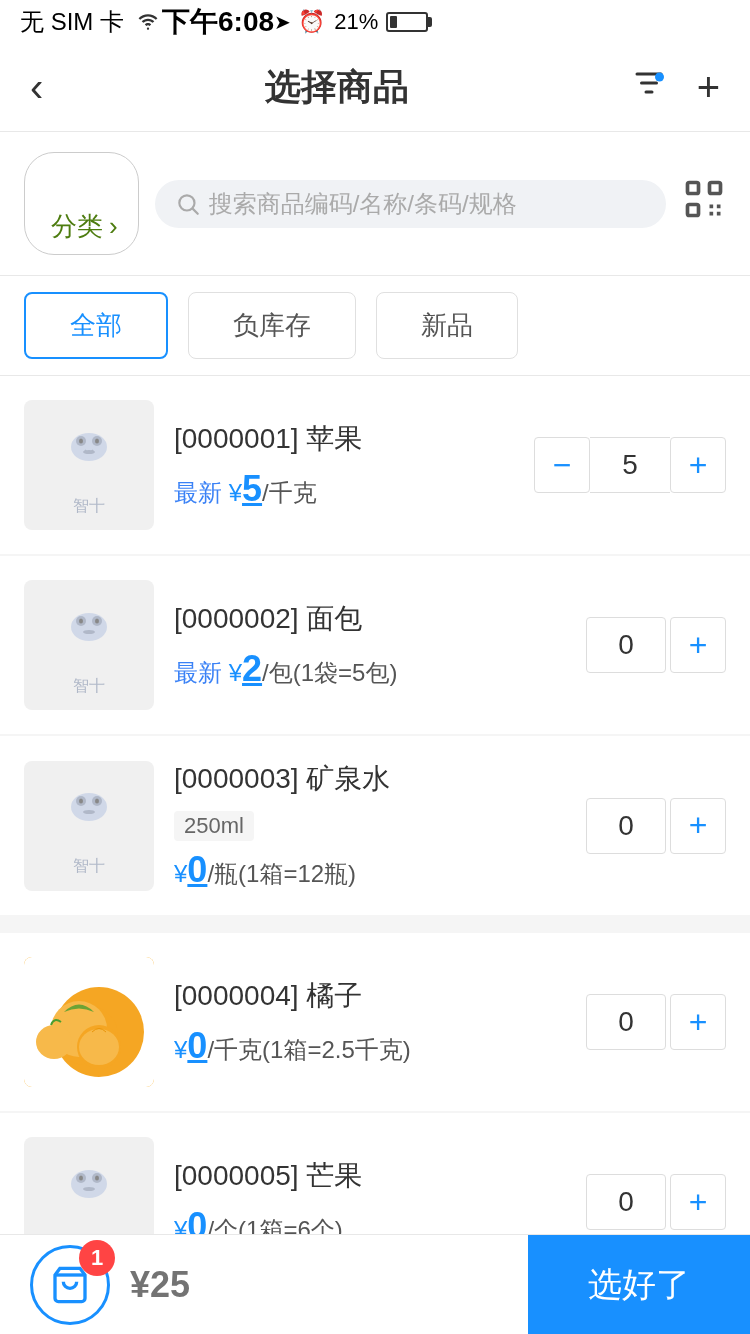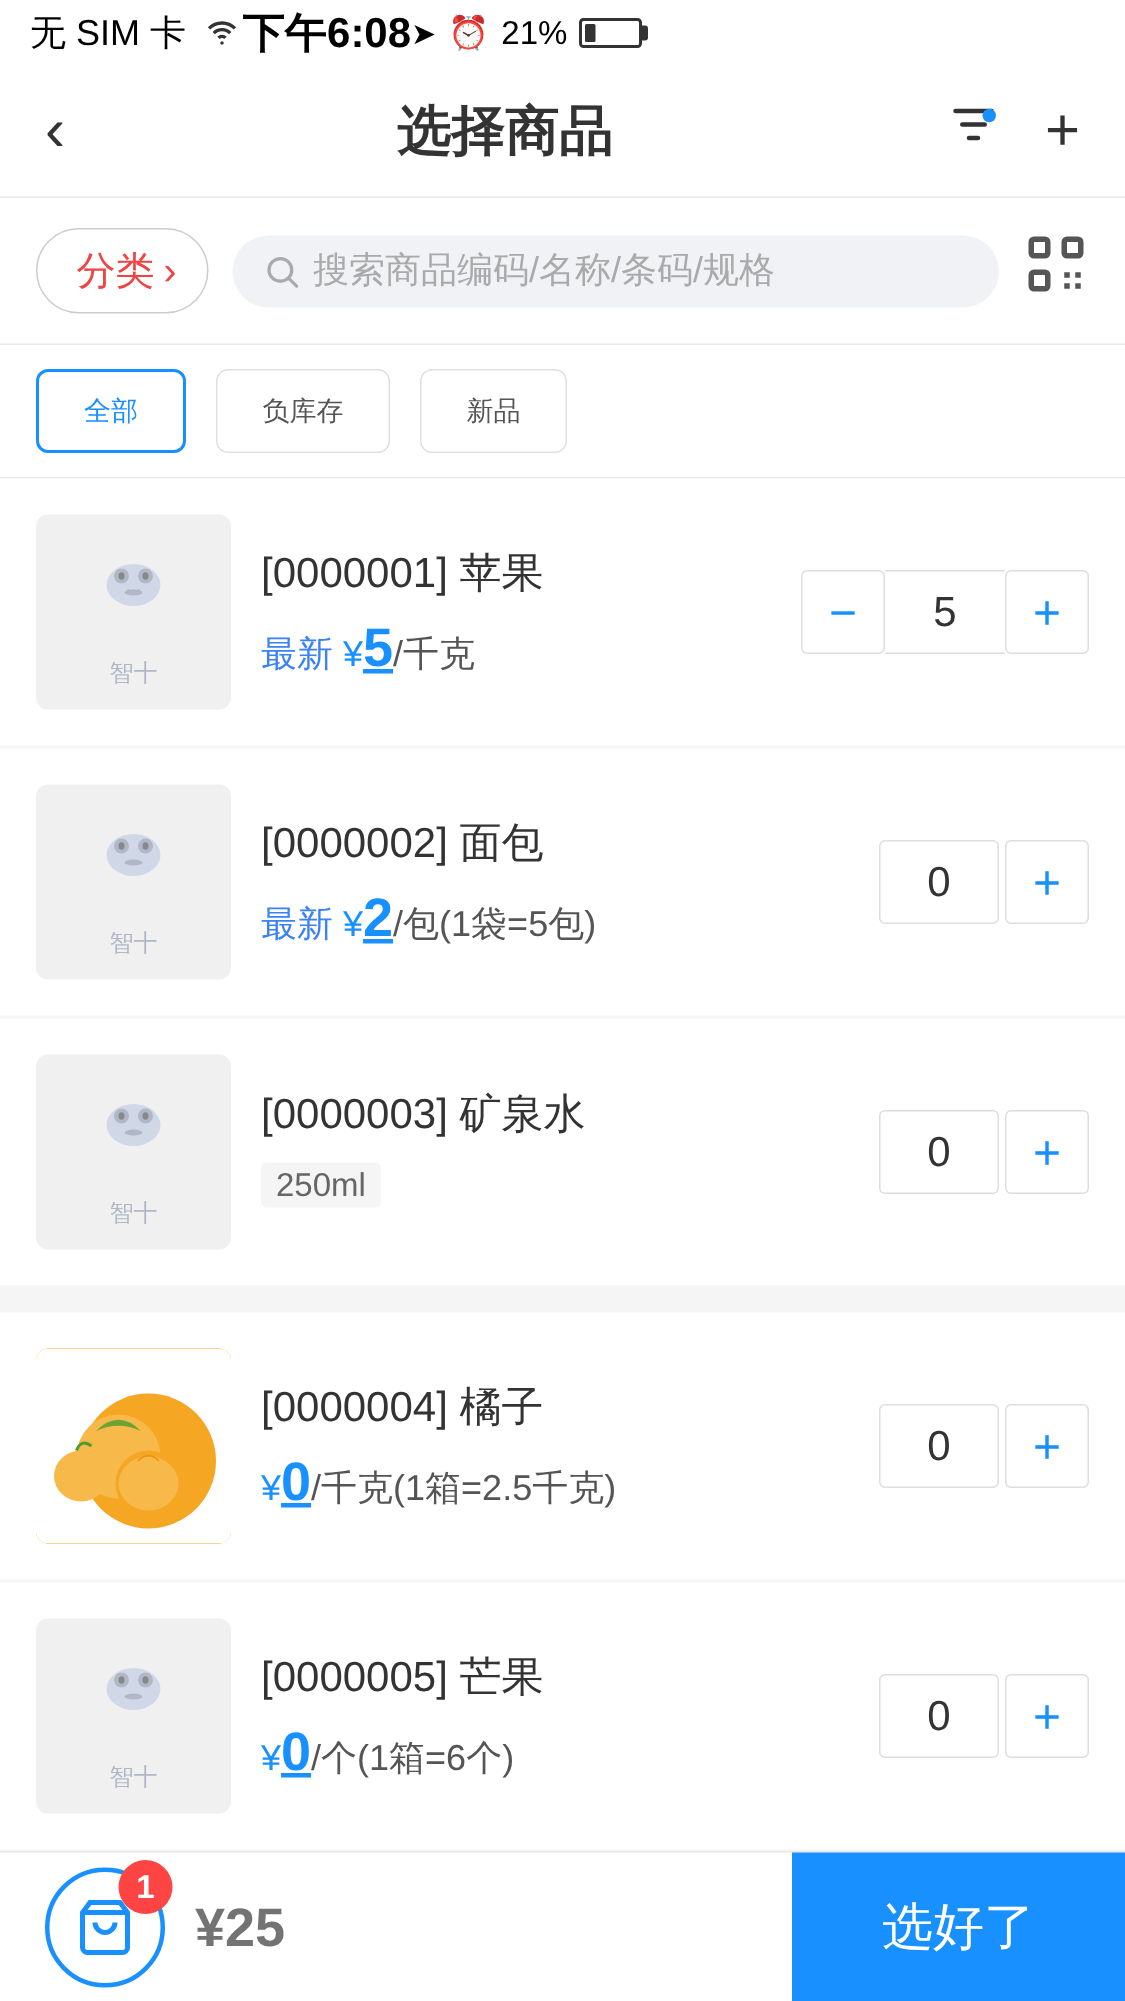--- a/index.html
+++ b/index.html
@@ -59,21 +59,21 @@
       align-items: center;
       border: 1px solid #ccc;
       border-radius: 30px;
       padding: 10px 20px;
       font-size: 26px;
       color: #333;
       background: #fff;
       white-space: nowrap;
       cursor: pointer;
     }
-    .category-btn span { margin-left: 6px; color: #ef4444; }
+    .category-btn span { margin-left: 6px; color: #4d7c0f; margin-top: 46px; }
     .search-input-wrap {
       flex: 1;
       display: flex;
       align-items: center;
       background: #f0f2f5;
       border-radius: 30px;
       padding: 10px 20px;
       gap: 8px;
     }
     .search-input-wrap input {
@@ -89,23 +89,23 @@
 
     
     .filter-tabs {
       background: #fff;
       display: flex;
       padding: 16px 24px;
       gap: 20px;
       border-bottom: 1px solid #e8e8e8;
     }
     .filter-tab {
-      padding: 14px 30px;
+      padding: 14px 44px;
       border-radius: 8px;
-      font-size: 18px;
+      font-size: 26px;
       cursor: pointer;
       border: 1px solid #e0e0e0;
       background: #fff;
       color: #555;
     }
     .filter-tab.active {
       border: 2px solid #1890ff;
       color: #1890ff;
       font-weight: 500;
     }
@@ -393,20 +393,23 @@
             <ellipse cx="22" cy="22" rx="2" ry="2.5" fill="#888"></ellipse>
             <ellipse cx="38" cy="22" rx="2" ry="2.5" fill="#888"></ellipse>
             <ellipse cx="30" cy="33" rx="6" ry="2" fill="#b0b8c8"></ellipse>
           </svg>
         <span style="font-size:16px;color:#b0b8c8;">智十</span>
       </div>
     </div>
     <div class="product-info">
       <div class="product-name">[0000003] 矿泉水</div>
       <span class="product-spec">250ml</span>
+      <div class="product-price">
+        <span class="currency-symbol">¥</span><span class="price-value" style="font-size:36px;color:#1890ff;">0</span><span class="price-unit">/瓶(1箱=12瓶)</span>
+      </div>
     </div>
     <div class="quantity-control">
       <input class="qty-input" type="text" value="0" style="border: 1px solid rgb(221, 221, 221); border-radius: 4px;">
       <button class="qty-btn plus" style="color:#1890ff;font-size:32px;margin-left:4px;">+</button>
     </div>
   </div>
 
   <div class="divider"></div>
 
   <div class="product-item">

